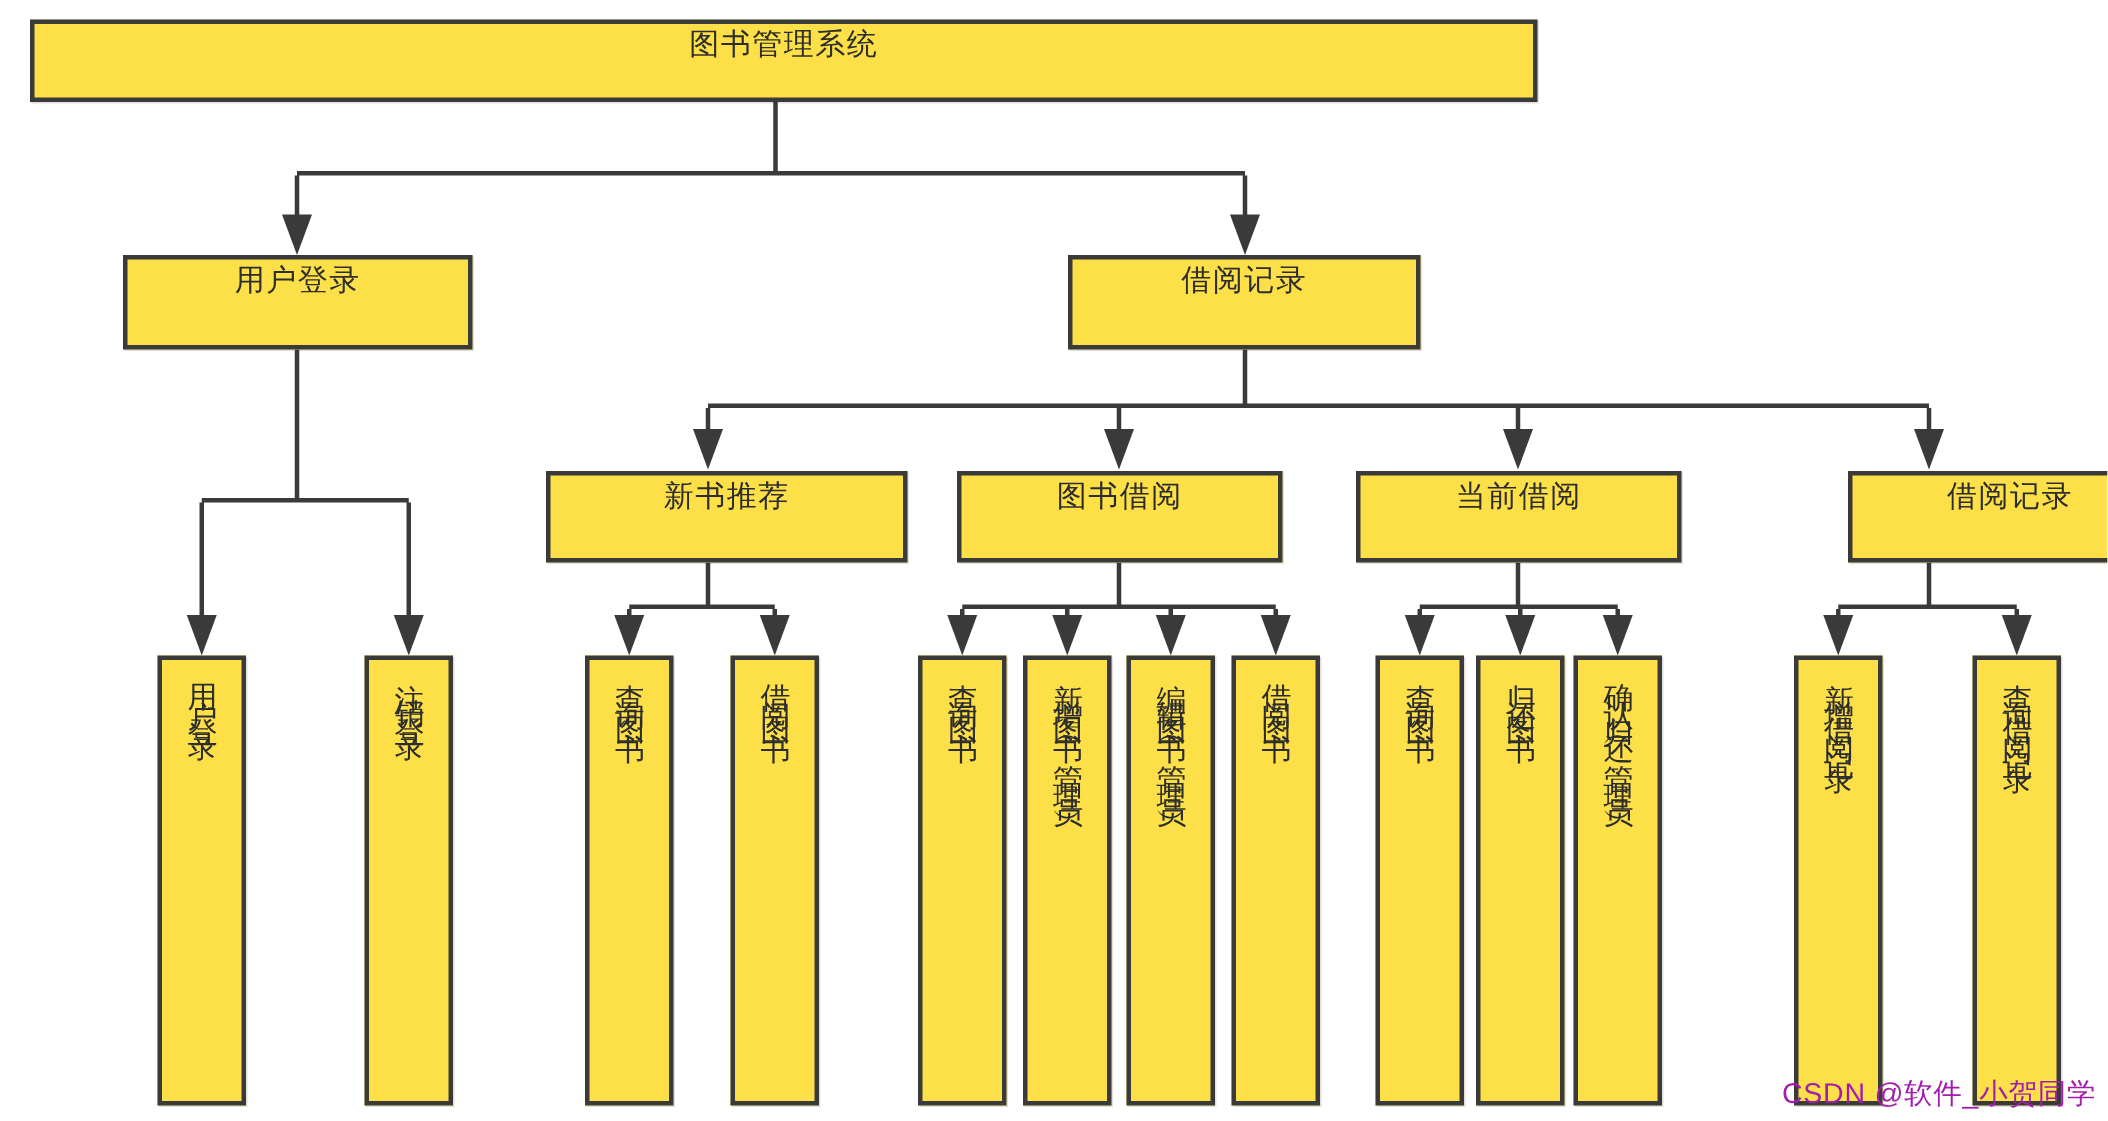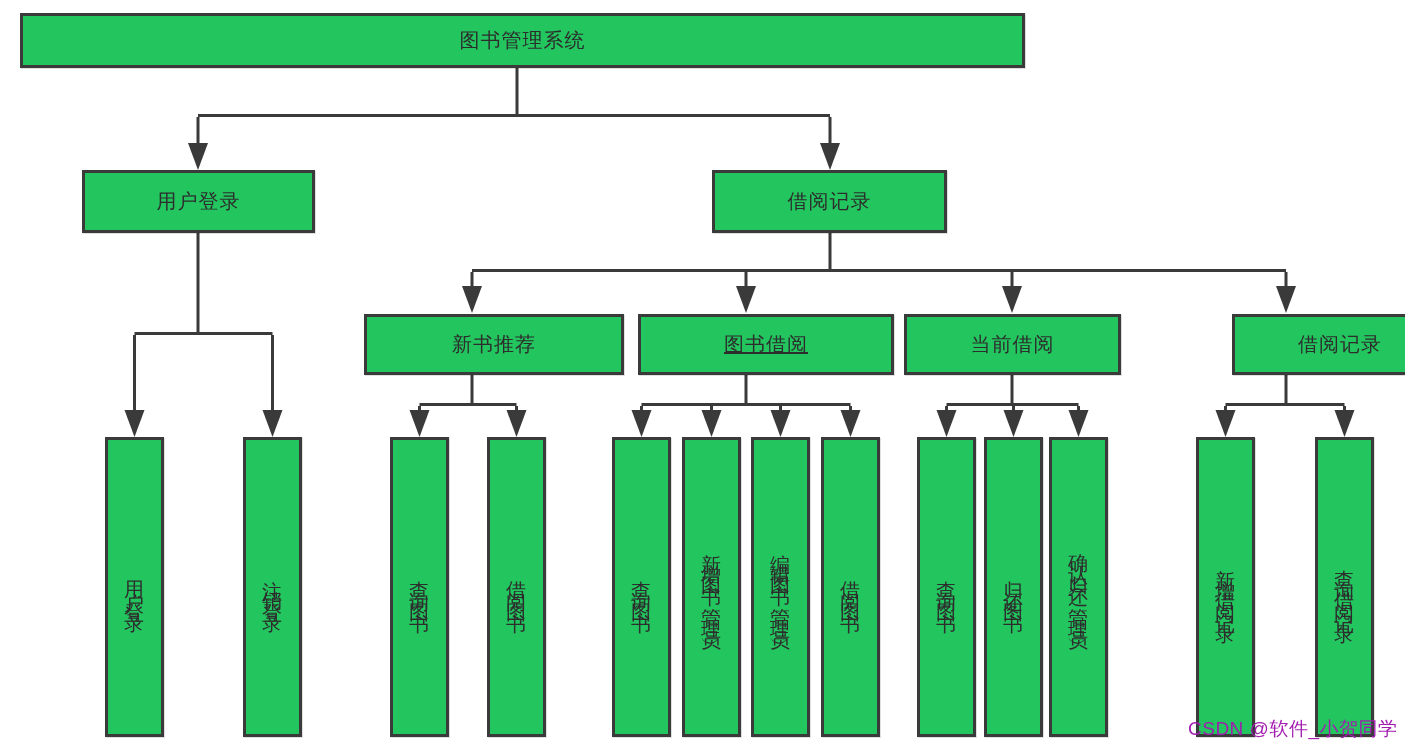--- a/index.html
+++ b/index.html
@@ -13,24 +13,24 @@
     overflow: hidden;
   }
   svg.connectors {
     position: absolute;
     left: 0; top: 0;
     width: 1405px; height: 747px;
     z-index: 1;
   }
   .node {
     position: absolute;
-    background: #22c55e;
+    background: #fde047;
     border: 3px solid #3a3a3a;
     display: flex;
-    align-items: center;
+    align-items: flex-start;
     justify-content: center;
     color: #2d2d2d;
     font-size: 20px;
     letter-spacing: 1px;
     z-index: 2;
     box-shadow: 1px 1px 0 rgba(0,0,0,0.12);
   }
   .node.leaf { width: 59px; height: 300px; top: 437px; }
   .vtext {
     writing-mode: vertical-rl;
@@ -110,24 +110,24 @@
     <span>图书管理系统</span>
   </div>
 
   <div class="node" style="left:82px; top:170px; width:233px; height:63px;">
     <span>用户登录</span>
   </div>
   <div class="node" style="left:712px; top:170px; width:235px; height:63px;">
     <span>借阅记录</span>
   </div>
 
-  <div class="node" style="left:364px; top:314px; width:260px; height:61px;">
+  <div class="node" style="left:364px; top:314px; width:241px; height:61px;">
     <span>新书推荐</span>
   </div>
-  <div class="node" style="left:638px; top:314px; width:256px; height:61px;text-decoration:underline;">
+  <div class="node" style="left:638px; top:314px; width:217px; height:61px;">
     <span>图书借阅</span>
   </div>
   <div class="node" style="left:904px; top:314px; width:217px; height:61px;font-family:Liberation Mono, monospace;">
     <span>当前借阅</span>
   </div>
   <div class="node" style="left:1232px; top:314px; width:216px; height:61px;">
     <span>借阅记录</span>
   </div>
 
   <div class="node leaf" style="left:105px;">

